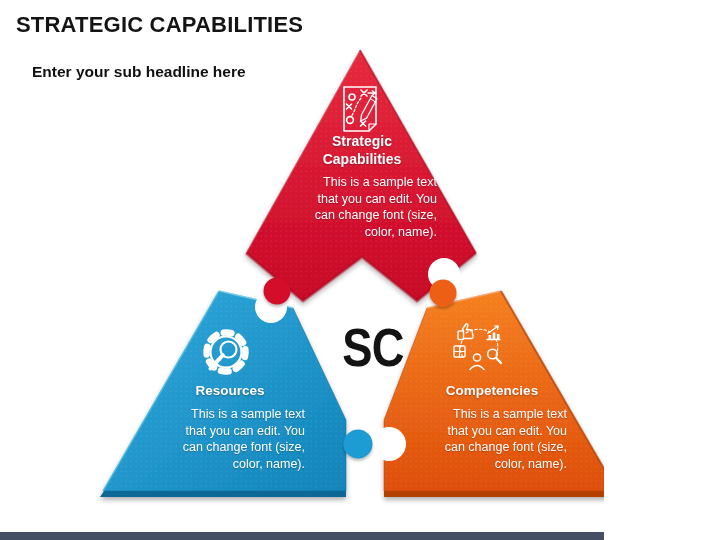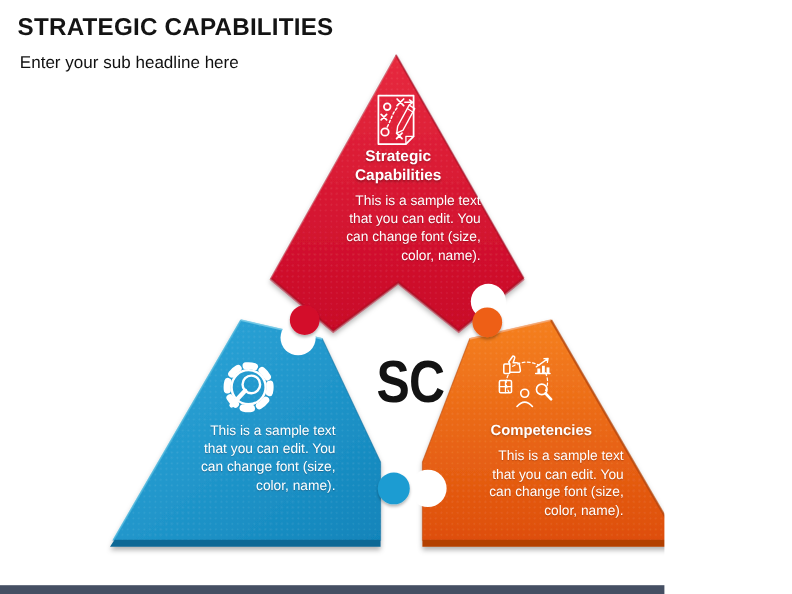--- a/index.html
+++ b/index.html
@@ -1,20 +1,20 @@
 <!DOCTYPE html>
 <html><head>
 <meta charset="utf-8">
 <style>
   html,body{margin:0;padding:0;background:#fff;}
   .slide{position:relative;width:604px;height:540px;background:#ffffff;overflow:hidden;
          font-family:"Liberation Sans",sans-serif;}
   .slide-title{position:absolute;left:16px;top:12px;margin:0;font-size:22px;font-weight:700;
                color:#141414;letter-spacing:.2px;}
-  .slide-subtitle{position:absolute;left:16px;top:47px;margin:2px;font-size:15.5px;font-weight:400;
+  .slide-subtitle{position:absolute;left:16px;top:47px;margin:16px;font-size:15.5px;font-weight:700;
                   color:#101010;}
   .puzzle-svg{position:absolute;left:0;top:0;}
   .label-block{position:absolute;width:150px;text-align:center;color:#fff;}
   .label-block .piece-label{font-size:13.5px;font-weight:700;line-height:1.25;margin:0 auto 6px auto;
                             text-shadow:0 1px 2px rgba(40,0,10,.35);}
   .label-block .piece-desc{font-size:12.5px;line-height:1.33;text-shadow:0 1px 1px rgba(40,0,10,.25);text-align:right;}
   .block-strategic{left:287px;top:133px;}
   .block-strategic .piece-label{font-size:14px;width:112px;}
   .block-resources{left:155px;top:383px;}
   .block-competencies{left:417px;top:383px;}
@@ -133,20 +133,21 @@
     <div class="piece-label">Strategic Capabilities</div>
     <div class="piece-desc">
       <div>This is a sample text</div>
       <div>that you can edit. You</div>
       <div>can change font (size,</div>
       <div>color, name).</div>
     </div>
   </div>
 
   <div class="label-block block-resources">
+    <div class="piece-label">Resources</div>
     <div class="piece-desc">
       <div>This is a sample text</div>
       <div>that you can edit. You</div>
       <div>can change font (size,</div>
       <div>color, name).</div>
     </div>
   </div>
 
   <div class="label-block block-competencies">
     <div class="piece-label">Competencies</div>

